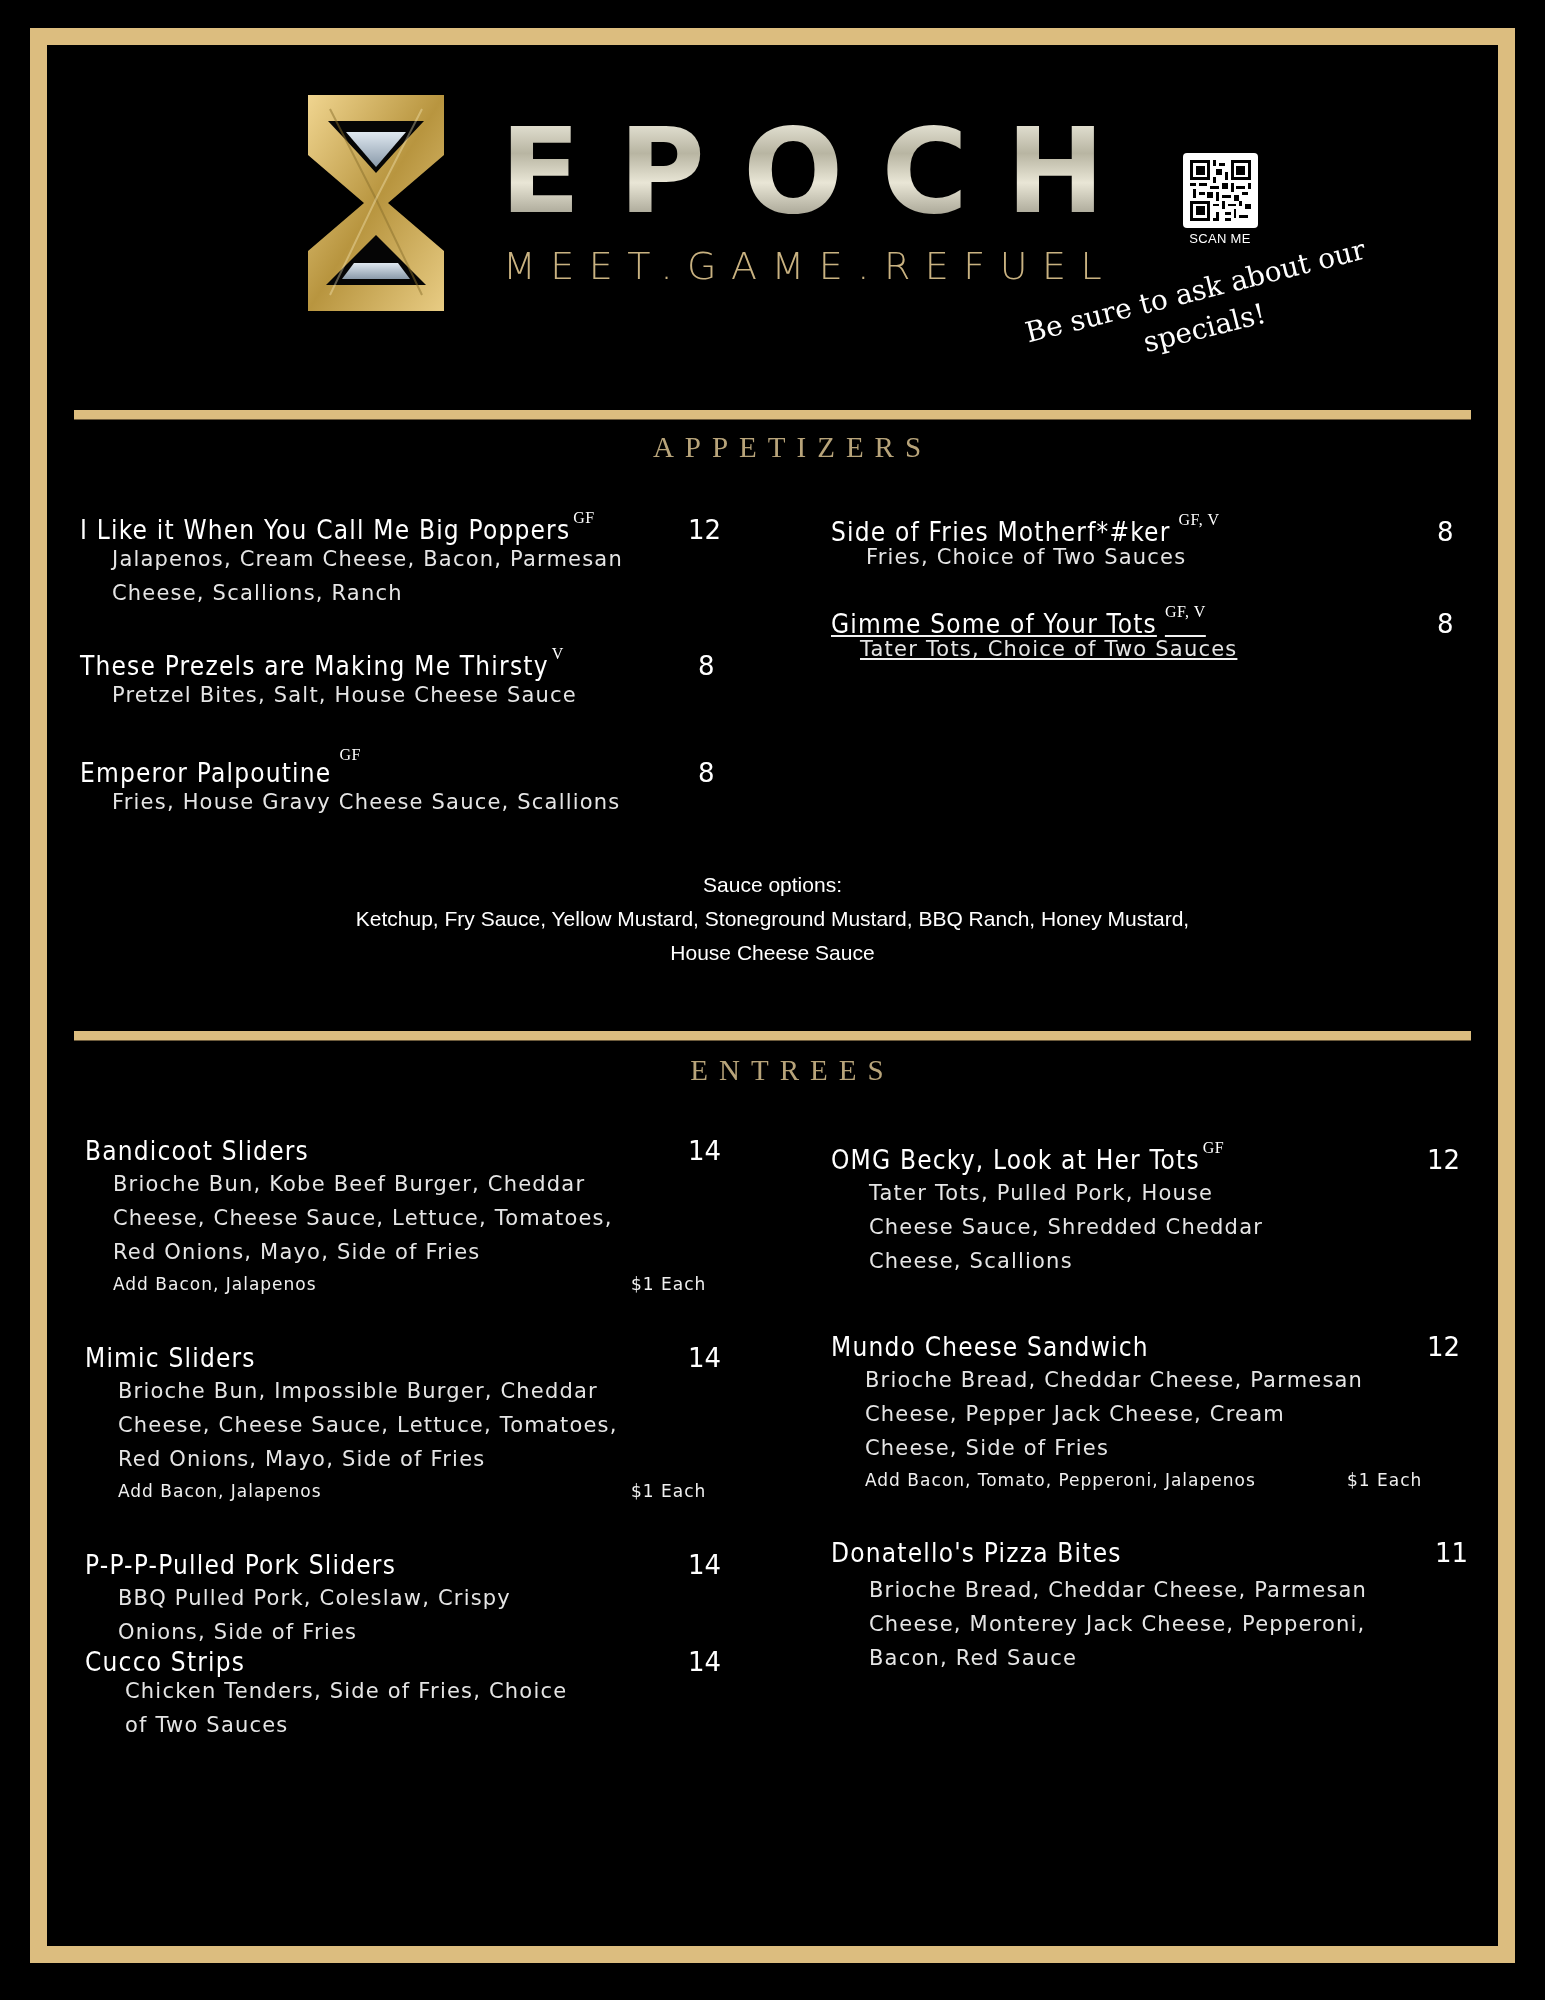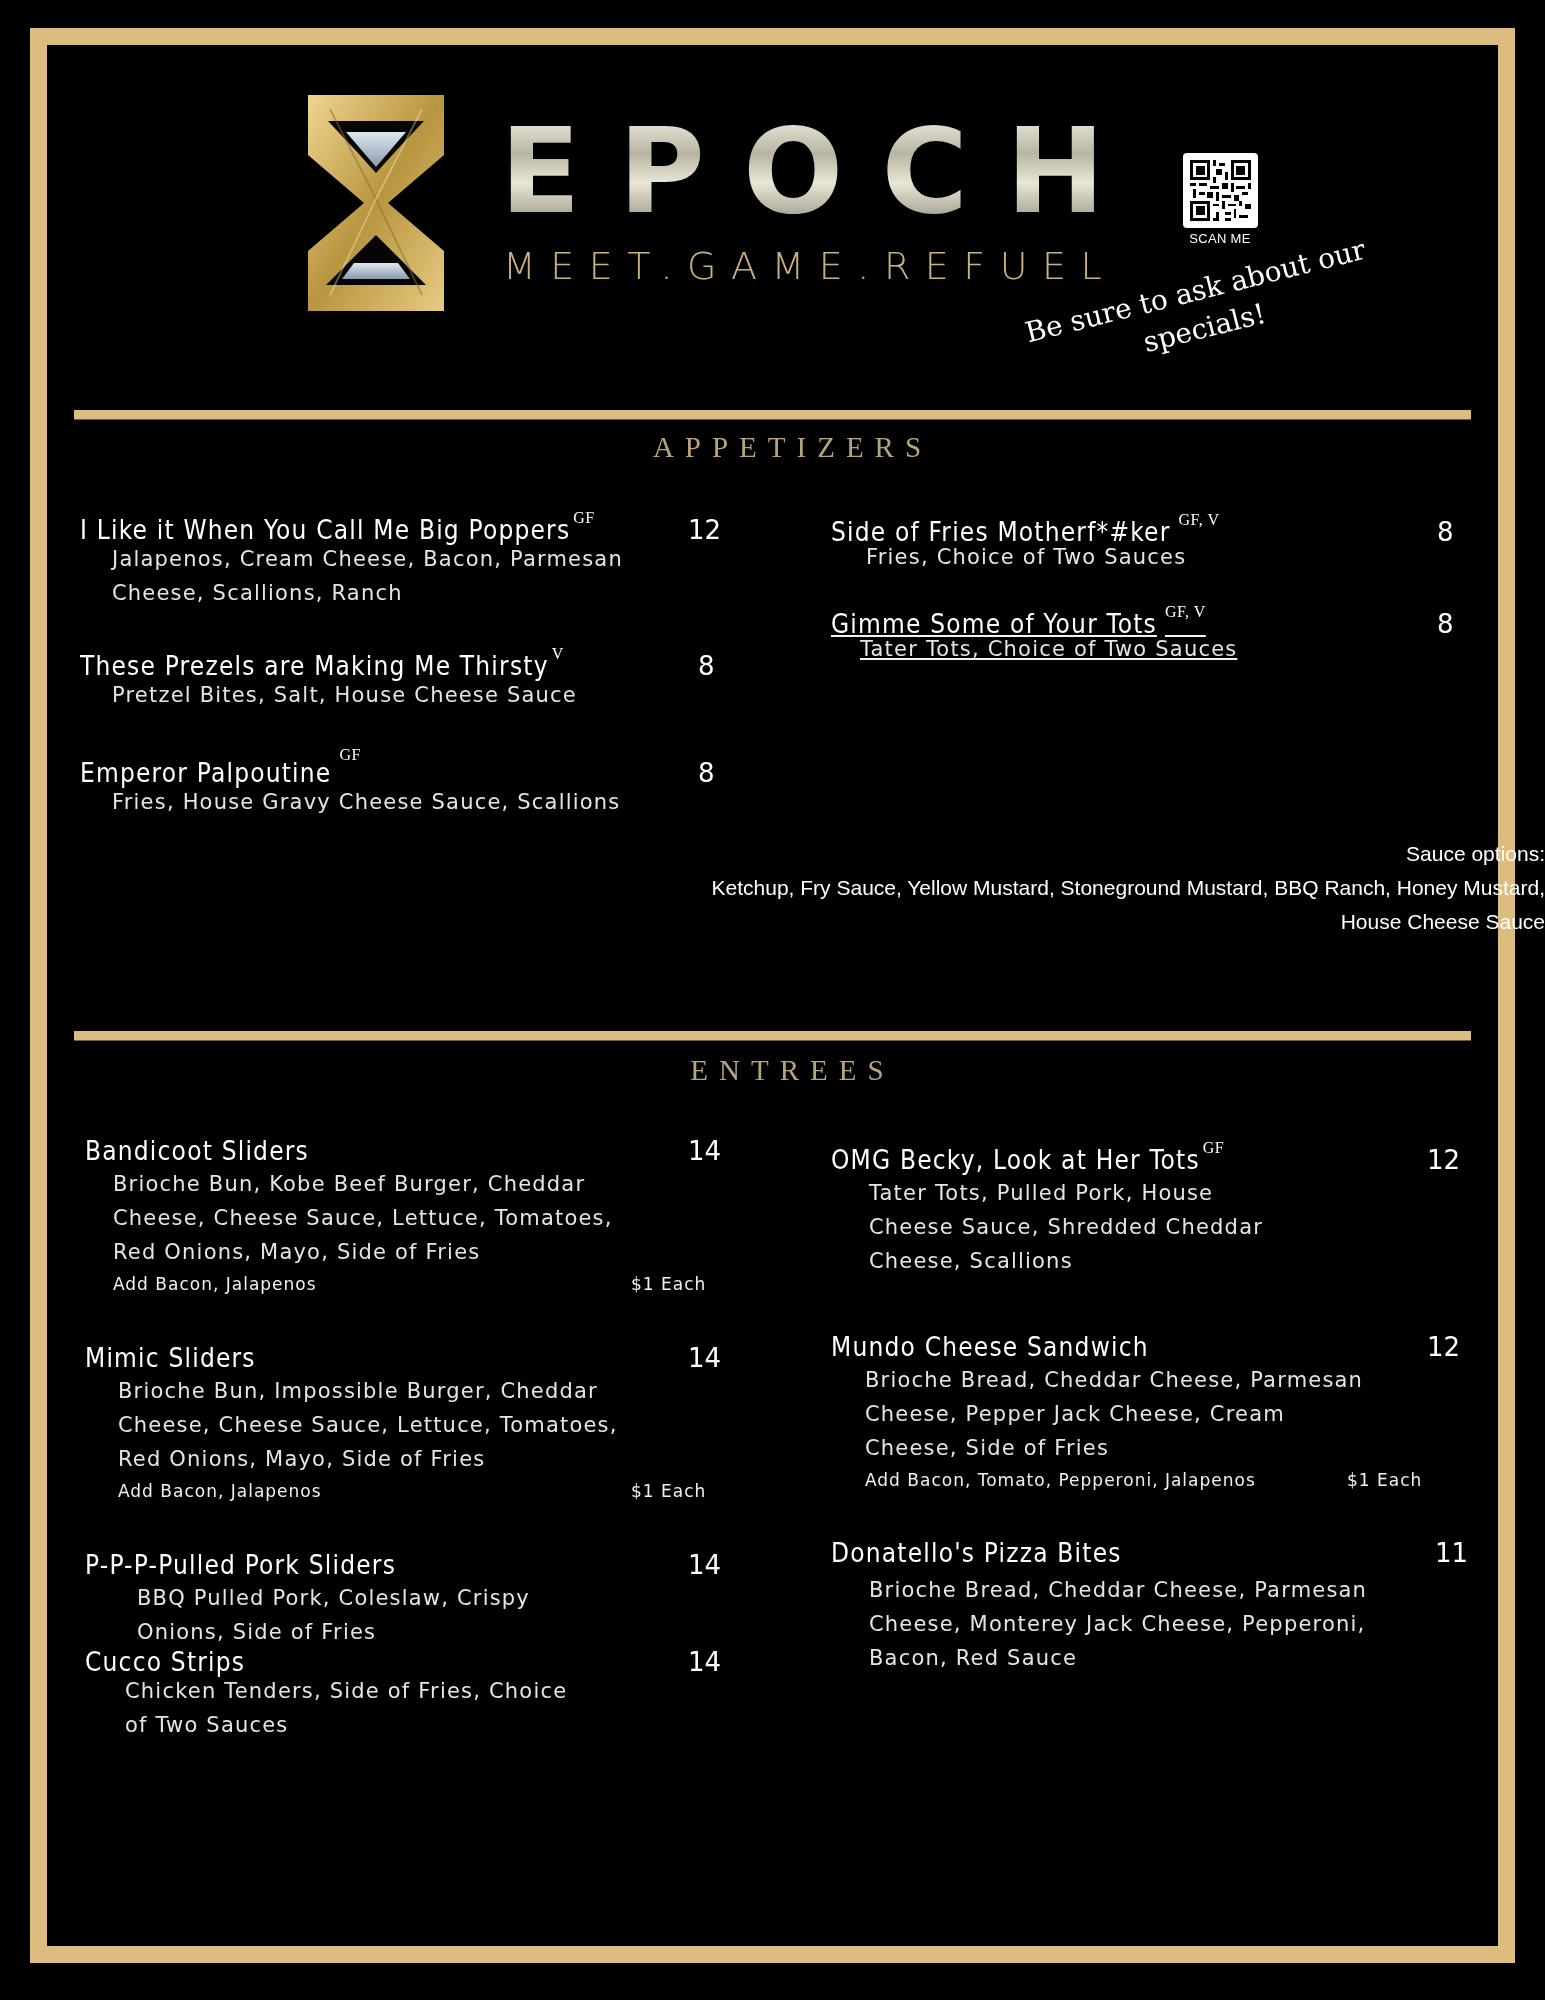--- a/index.html
+++ b/index.html
@@ -41,21 +41,21 @@
               vertical-align:top; position:relative; top:-12px; margin-left:3px; }
   .price { position:absolute; top:0; font-family:"DejaVu Sans", sans-serif; font-size:26px;
            line-height:32px; color:#fff; }
   .desc { font-family:"DejaVu Sans", sans-serif; font-size:21px; line-height:34px;
           color:#e5e5e5; letter-spacing:1.2px; }
   .desc.tight { line-height:26px; }
   .addon { font-family:"DejaVu Sans", sans-serif; font-size:17px; line-height:30px;
            color:#f0f0f0; letter-spacing:1px; position:relative; }
   .addon .each { position:absolute; top:0; }
 
-  .sauces { position:absolute; left:0; top:837px; width:1545px; text-align:right;
+  .sauces { position:absolute; left:0; top:868px; width:1545px; text-align:center;
             font-family:"Liberation Sans", sans-serif; font-size:21px; line-height:34px; color:#fff; }
 </style>
 </head>
 <body>
 
 <div class="frame"></div>
 
 <div class="logo">
   <svg width="136" height="216" viewBox="0 0 136 216">
     <defs>
@@ -204,21 +204,21 @@
   </div>
   <div class="addon" style="margin-left:33px;">
     <span>Add Bacon, Jalapenos</span>
     <span class="each" style="left:513px">$1 Each</span>
   </div>
 </div>
 
 <div class="item" style="left:85px; top:1549px; width:640px;">
   <div class="name">P-P-P-Pulled Pork Sliders</div>
   <div class="price" style="left:603px">14</div>
-  <div class="desc" style="margin-left:52px;">
+  <div class="desc" style="margin-left:33px;">
     <div>BBQ Pulled Pork, Coleslaw, Crispy</div>
     <div>Onions, Side of Fries</div>
   </div>
 </div>
 
 <div class="item" style="left:85px; top:1646px; width:640px;">
   <div class="name">Cucco Strips</div>
   <div class="price" style="left:603px">14</div>
   <div class="desc" style="margin-left:40px; margin-top:-4px;">
     <div>Chicken Tenders, Side of Fries, Choice</div>

